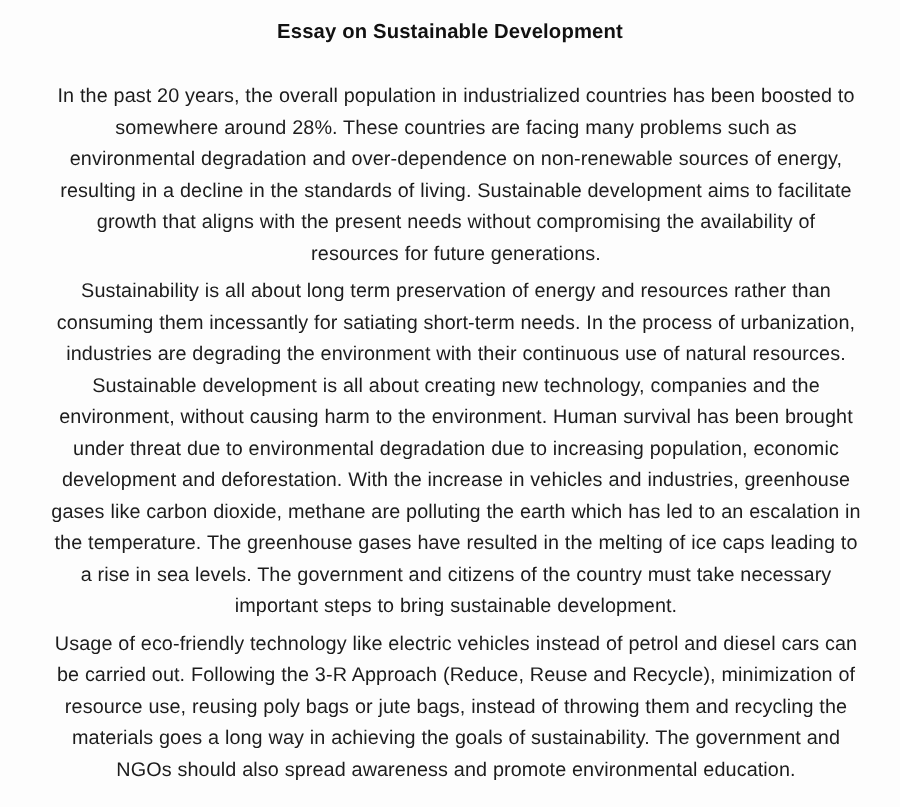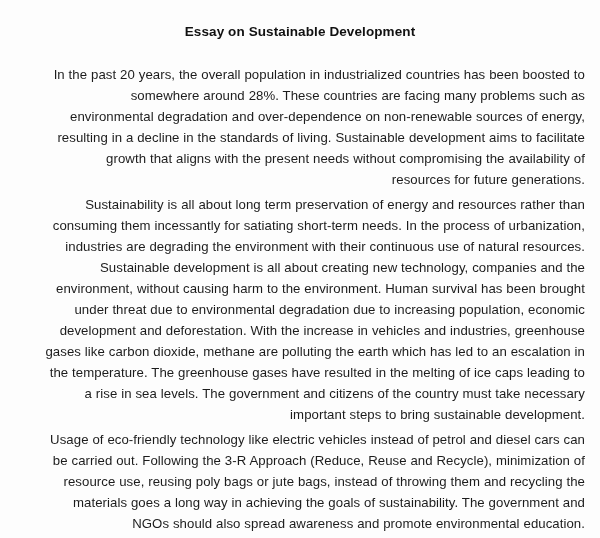--- a/index.html
+++ b/index.html
@@ -11,21 +11,21 @@
     height: 538px;
     background: #fdfdfd;
     font-family: "Liberation Sans", sans-serif;
     color: #1a1a1a;
     overflow: hidden;
   }
   .page {
     width: 600px;
     height: 400px;
     box-sizing: border-box;
-    padding: 15px;
+    padding: 4px;
     background: #fdfdfd;
     position: relative;
   }
   .essay-title {
     text-align: center;
     font-size: 13.5px;
     font-weight: bold;
     color: #111111;
     letter-spacing: 0.1px;
     margin: 0;
@@ -35,21 +35,21 @@
   .body-block {
     padding: 0 30px 0 30px;
     box-sizing: border-box;
     width: 600px;
   }
   .para {
     font-size: 13.2px;
     line-height: 21px;
     color: #1c1c1c;
     margin: 0;
-    text-align: right;
+    text-align: center;
     letter-spacing: 0.005em;
     word-spacing: 0.01em;
   }
   .para + .para {
     margin-top: 4px;
   }
   .first-para {
     margin-top: 22px;
   }
 </style>

